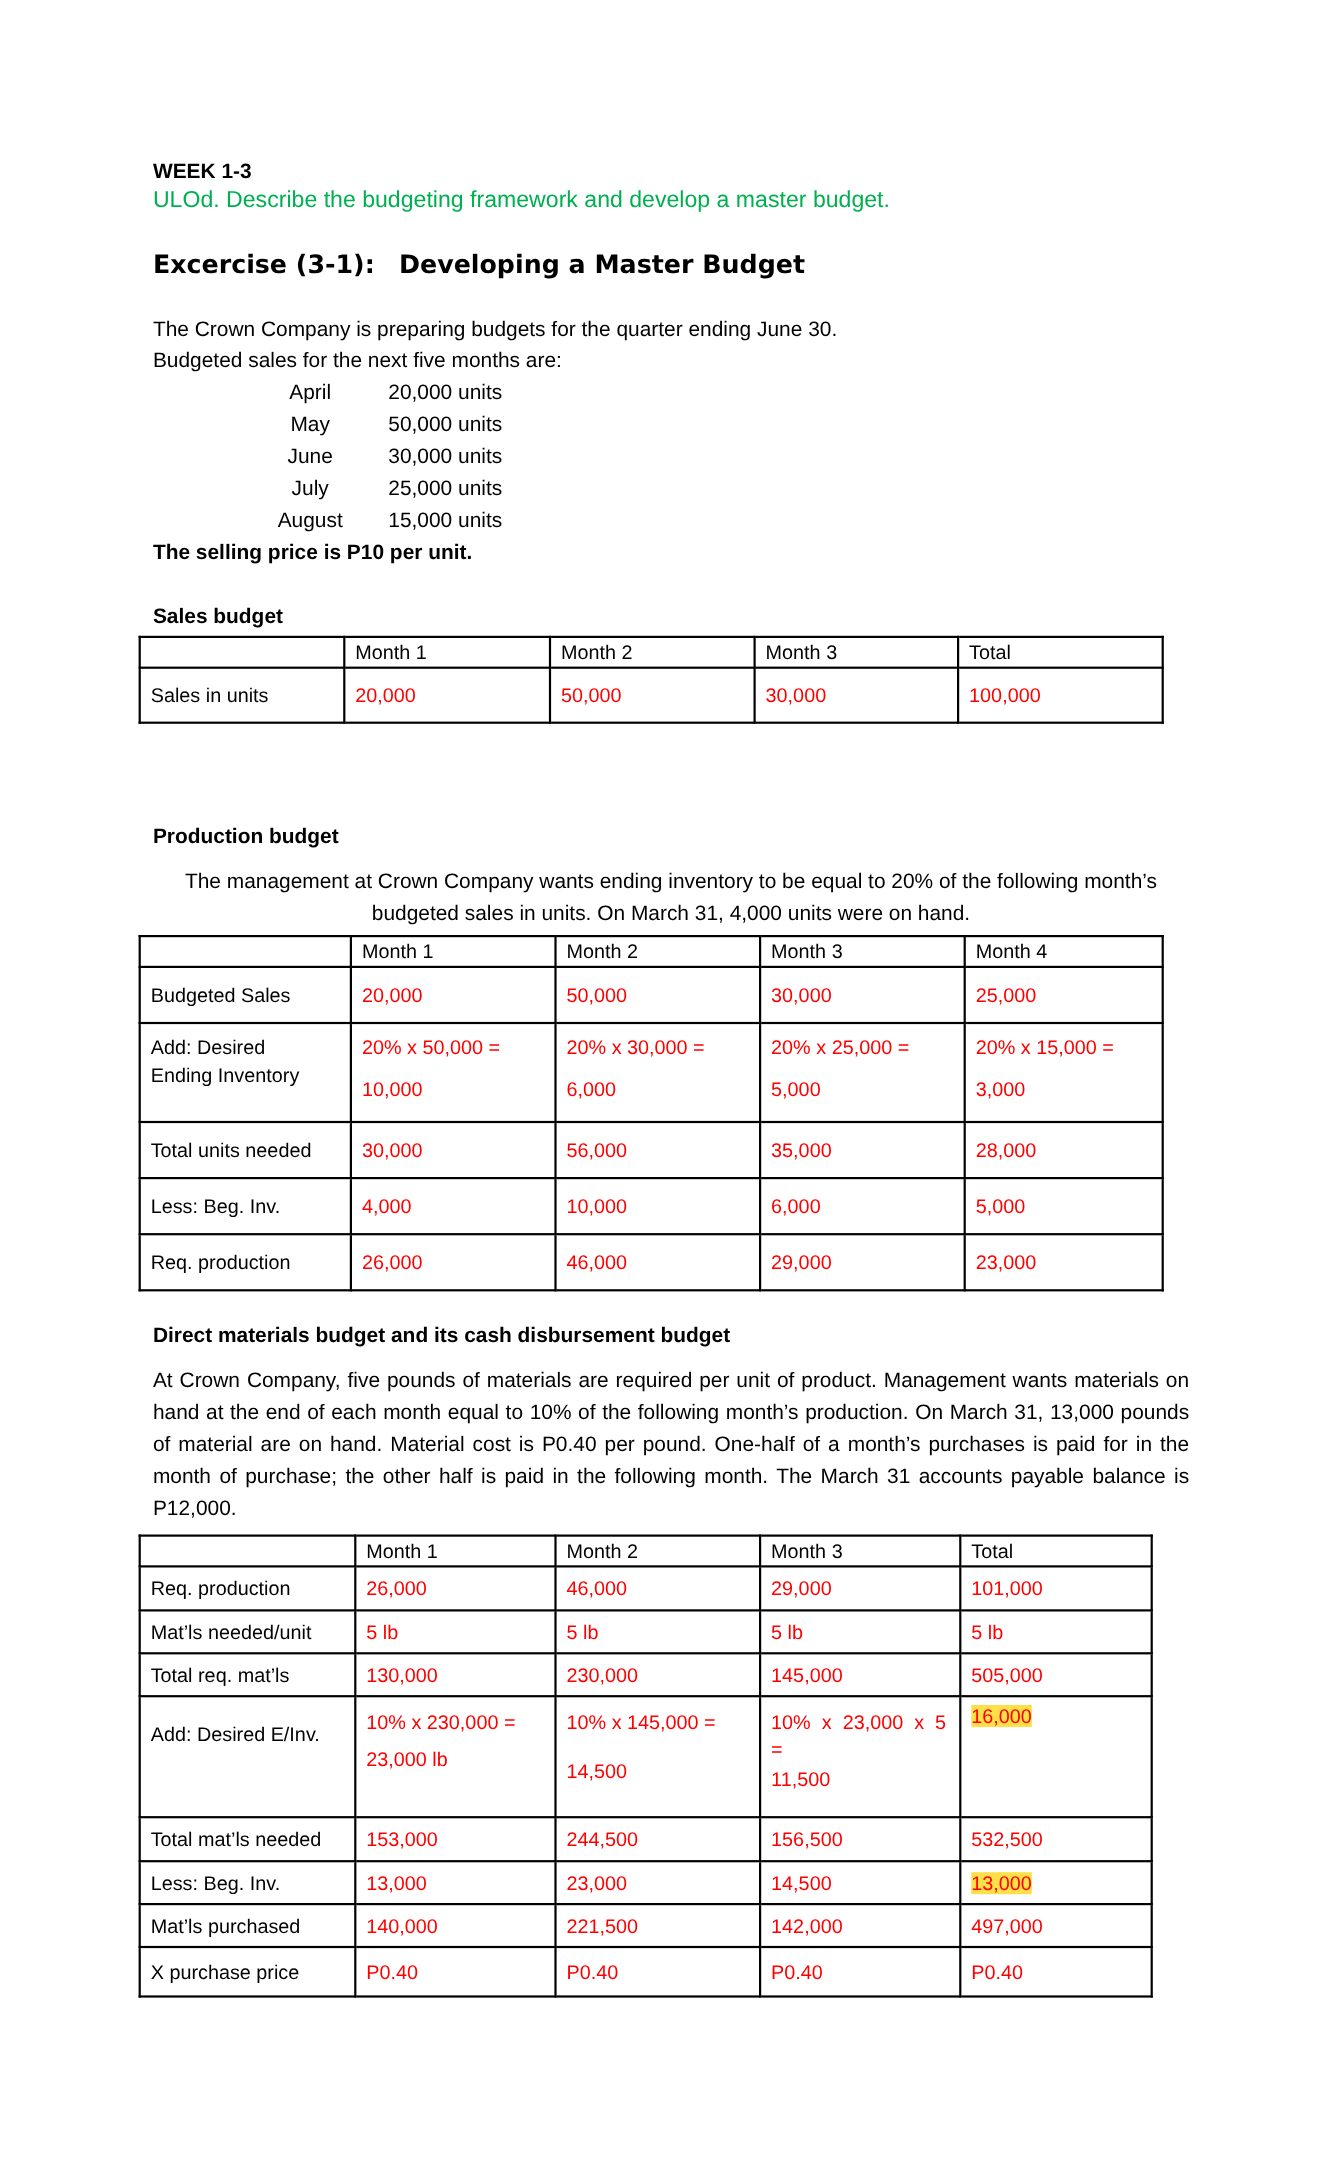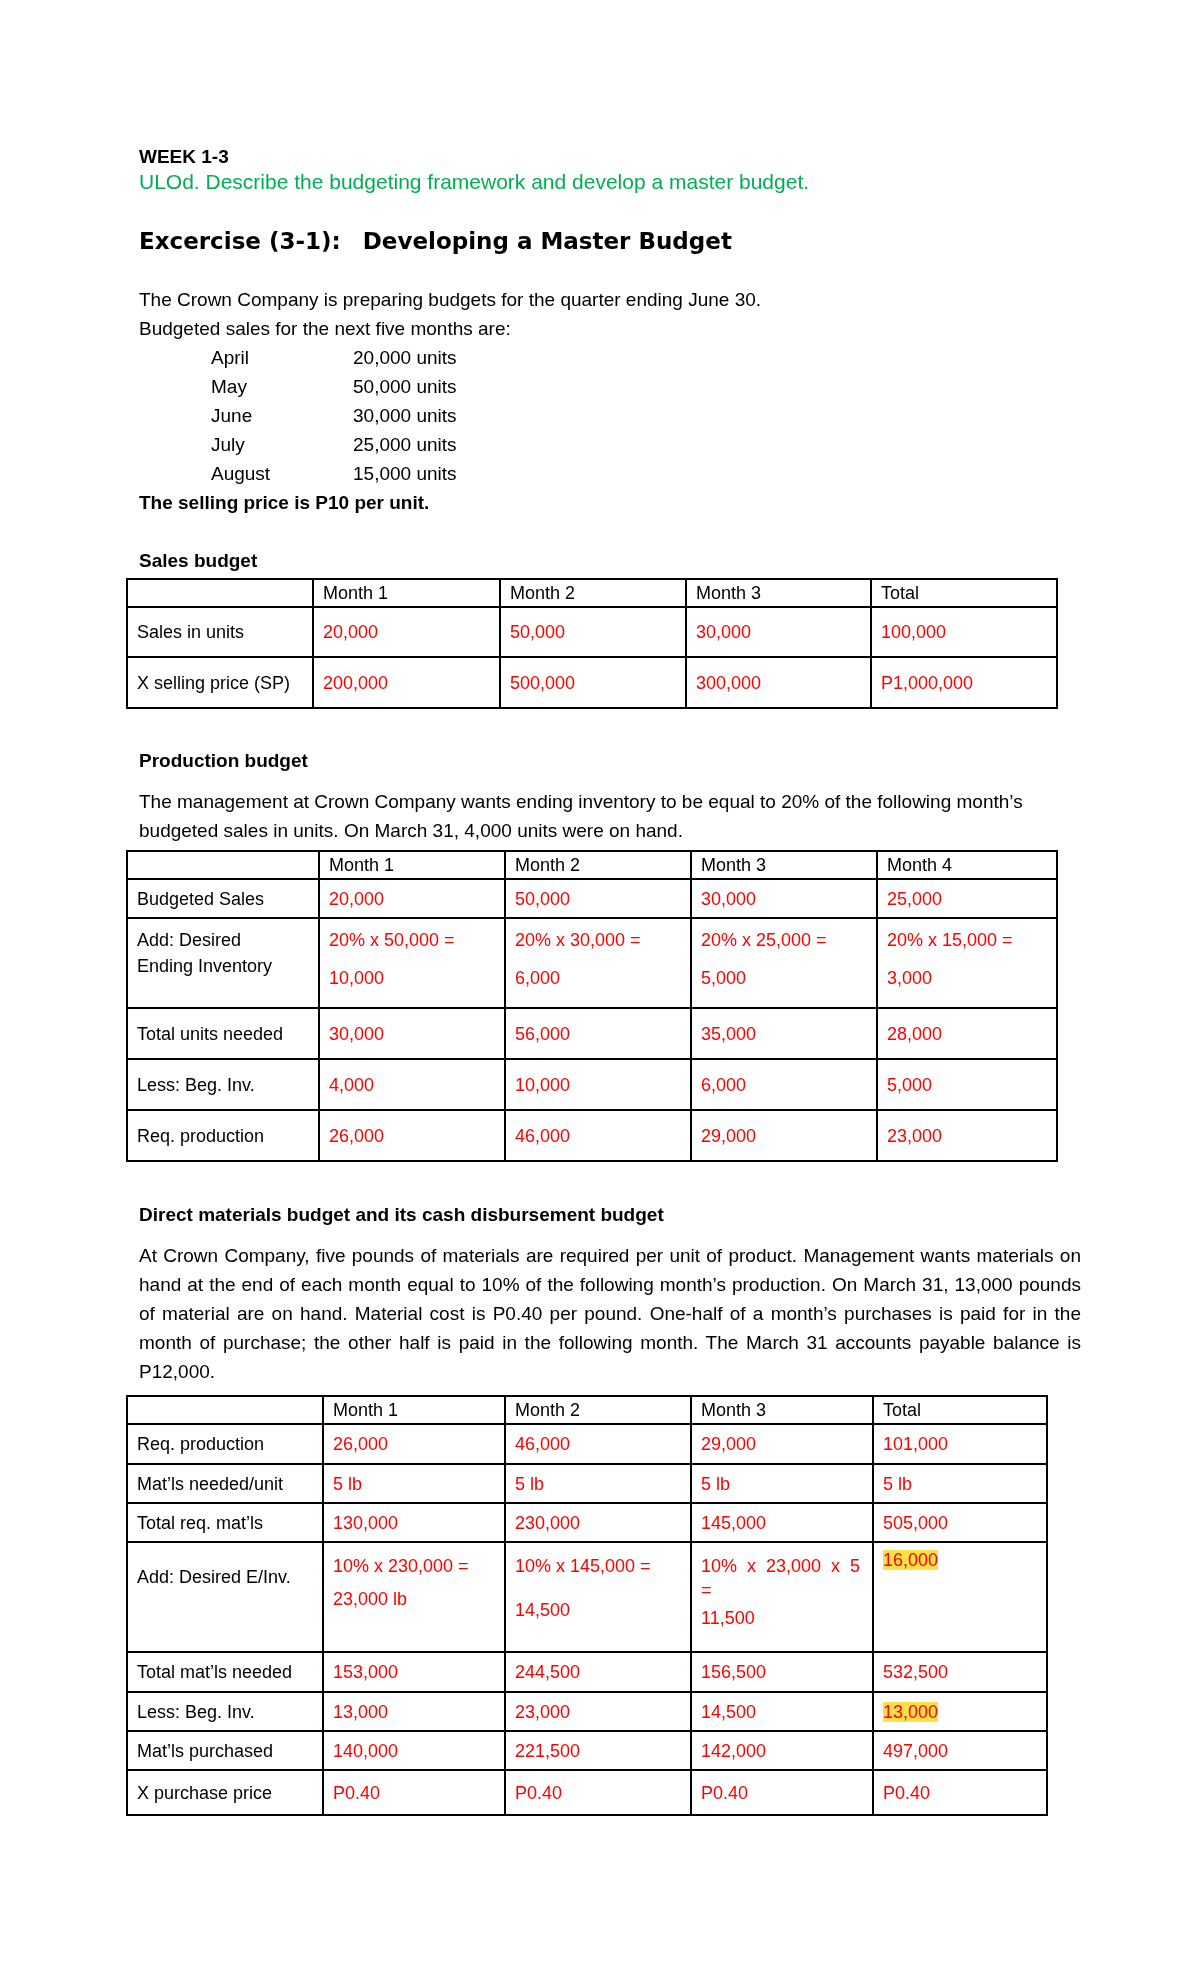--- a/index.html
+++ b/index.html
@@ -1,20 +1,20 @@
 <!DOCTYPE html>
 <html><head>
   <meta charset="utf-8">
   <style>
     html, body { margin: 0; padding: 0; background: #ffffff; }
     body {
       width: 1200px; height: 1976px; position: relative; overflow: hidden;
       font-family: "Liberation Sans", sans-serif; color: #000;
     }
-    .abs { position: absolute; }
+    .abs { position: absolute; text-align: center; }
     .t { font-family: "Liberation Sans", sans-serif; font-size: 19px; line-height: 29px; white-space: nowrap; }
     .week { left: 139px; top: 146px; font-weight: bold; font-size: 19px; }
     .ulo { left: 139px; top: 170px; color: #00b050; font-size: 21px; white-space: nowrap; }
     .title { left: 139px; top: 228px; font-family: "DejaVu Sans", sans-serif; font-weight: bold; font-size: 23px; white-space: nowrap; }
     .title .gap { display: inline-block; width: 22px; }
     .bold { font-weight: bold; }
     .para { left: 139px; width: 942px; font-size: 19px; line-height: 29px; }
     .para.justify { text-align: justify; }
     .sales-list { left: 139px; top: 338px; }
     .sales-list .row { height: 29px; font-size: 19px; line-height: 29px; white-space: nowrap; }
@@ -64,27 +64,20 @@
     <td>Month 3</td>
     <td>Total</td>
   </tr>
   <tr style="height:50px">
     <td>Sales in units</td>
     <td class="v">20,000</td>
     <td class="v">50,000</td>
     <td class="v">30,000</td>
     <td class="v">100,000</td>
   </tr>
-  <tr style="height:51px">
-    <td>X selling price (SP)</td>
-    <td class="v">200,000</td>
-    <td class="v">500,000</td>
-    <td class="v">300,000</td>
-    <td class="v">P1,000,000</td>
-  </tr>
 </tbody>
   </table>
 
 <div class="abs t bold" style="left:139px;top:746px;">Production budget</div>
 <div class="abs para" style="top:787px;">The management at Crown Company wants ending inventory to be equal to 20% of the following month’s budgeted sales in units.  On March 31, 4,000 units were on hand.</div>
 <table class="bt" style="left:126px;top:850px;width:930px;">
   <colgroup>
       <col style="width:192px">
       <col style="width:186px">
       <col style="width:186px">
@@ -92,21 +85,21 @@
       <col style="width:180px">
     </colgroup>
   <tbody>
       <tr style="height:28px">
     <td></td>
     <td>Month 1</td>
     <td>Month 2</td>
     <td>Month 3</td>
     <td>Month 4</td>
   </tr>
-  <tr style="height:39px">
+  <tr style="height:51px">
     <td>Budgeted Sales</td>
     <td class="v">20,000</td>
     <td class="v">50,000</td>
     <td class="v">30,000</td>
     <td class="v">25,000</td>
   </tr>
   <tr style="height:90px">
     <td class="top" style="padding-top:8px">
       <span class="sub">Add:  Desired</span>
       <span class="sub">Ending Inventory</span>

